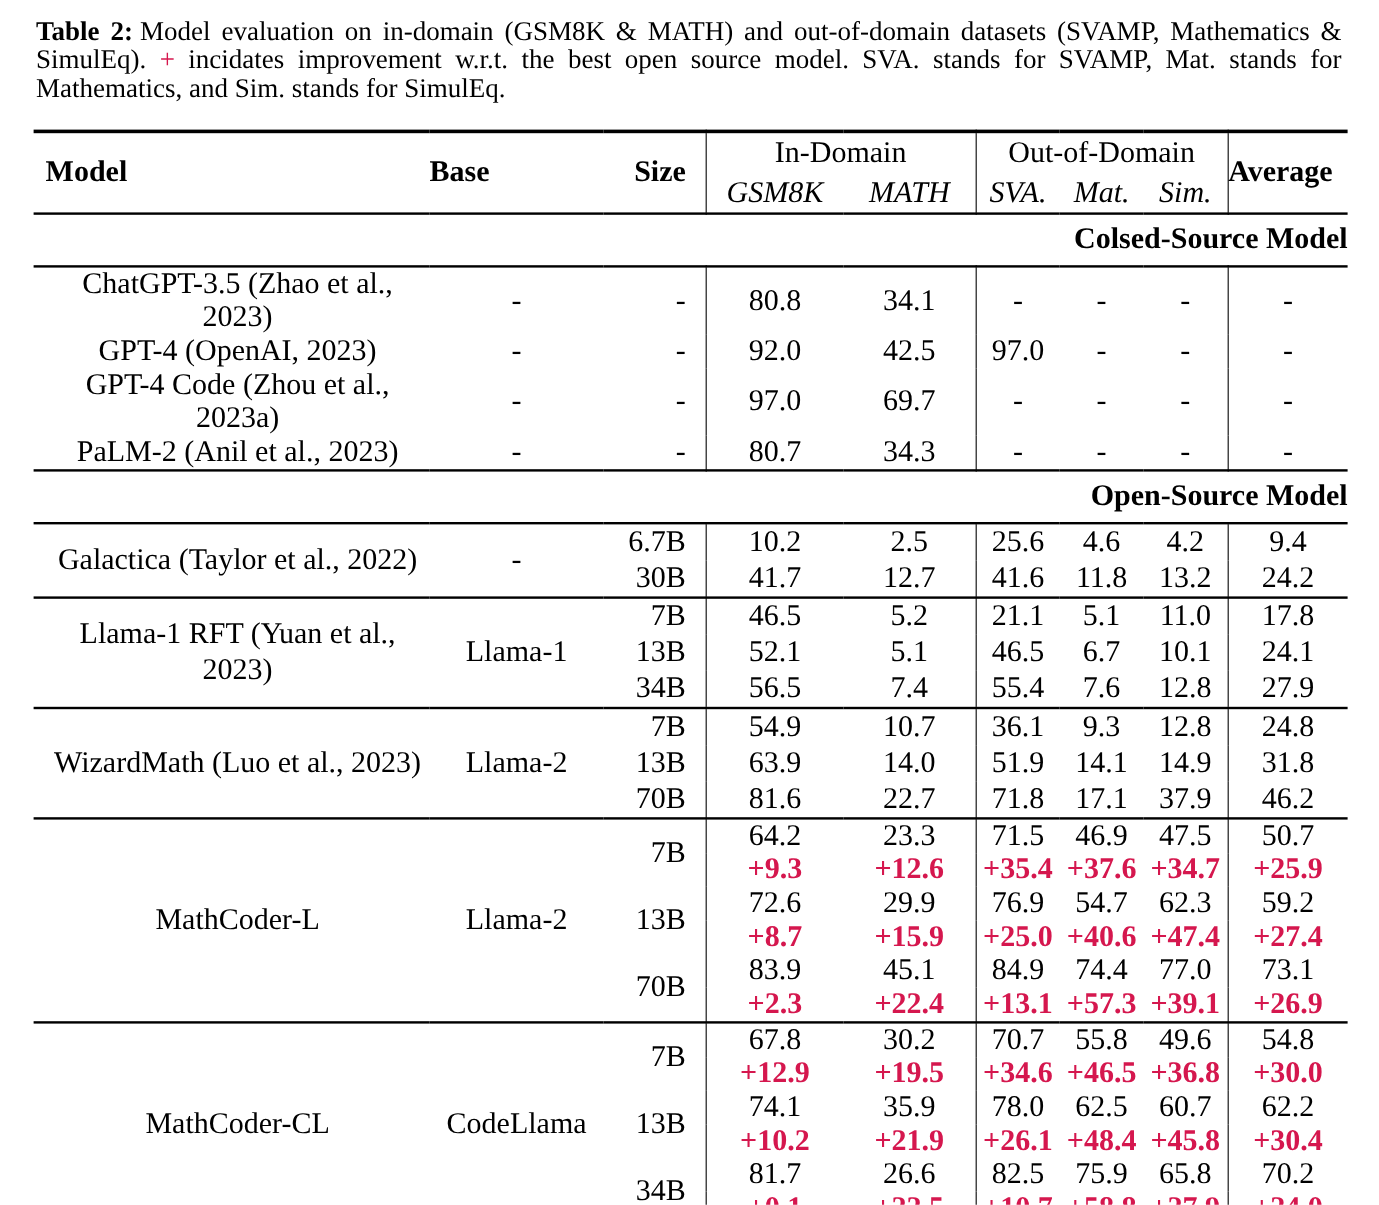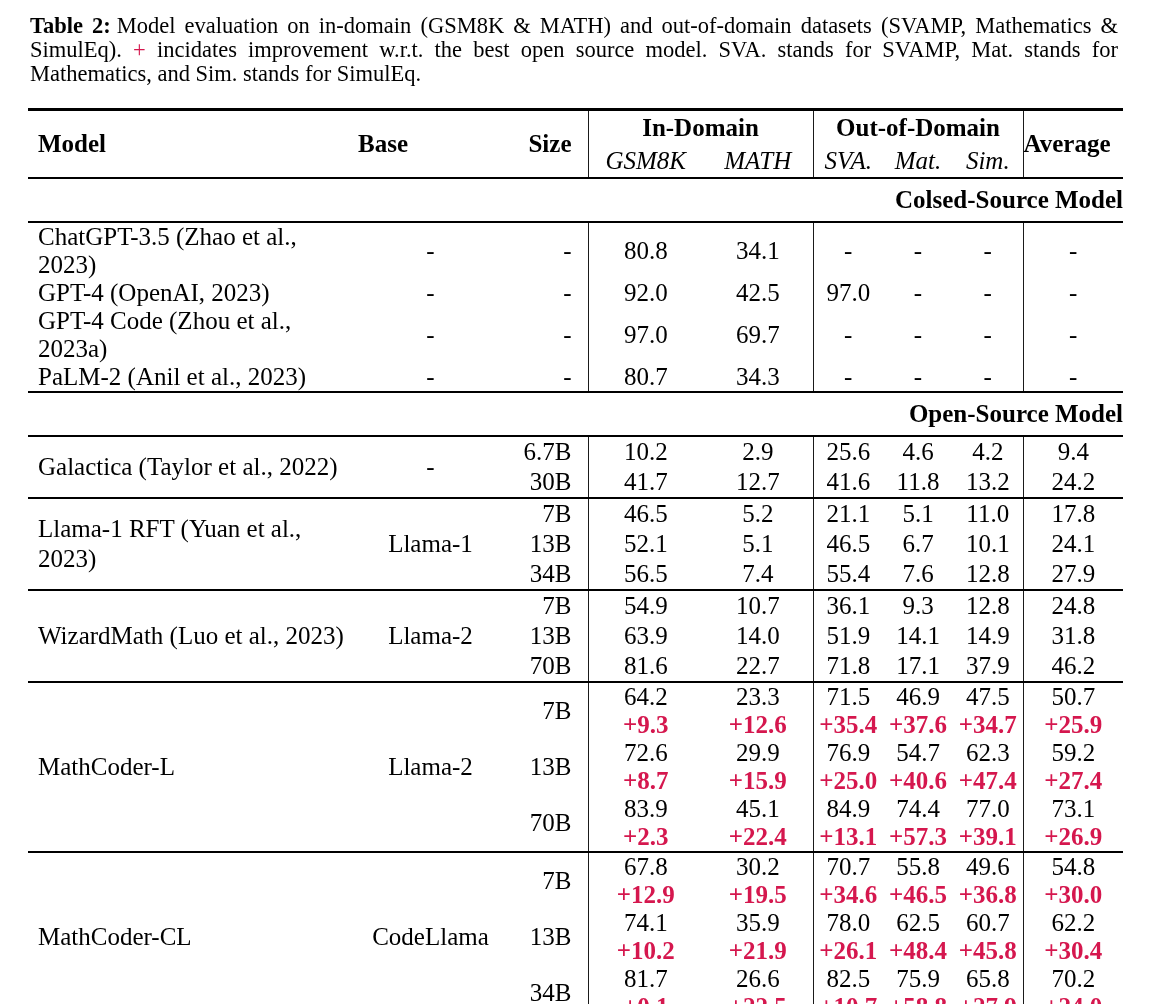--- a/index.html
+++ b/index.html
@@ -18,34 +18,34 @@
   
   table.results{
     border-collapse:collapse;table-layout:fixed;
     width:1095px;margin:22px 0 0 28px;
     font-size:25px;
     border-top:3px solid #000;
     border-bottom:4px double #000;
   }
   thead{border-bottom:2px solid #000;}
   th,td{padding:0;font-weight:normal;vertical-align:middle;}
-  th.grp{font-weight:bold;line-height:34px;text-align:center;}
+  th.grp{font-weight:normal;line-height:34px;text-align:center;}
   th.one{font-weight:bold;text-align:left;}
   th.model-h{text-align:left;padding-left:10px;}
   th.size-h{text-align:right;padding-right:16px;}
   th.sub{line-height:32px;text-align:center;font-weight:normal;font-style:italic;}
   .v-r{border-right:1px solid #1a1a1a;}
   td.section-title{
     text-align:right;font-weight:bold;line-height:42px;
     border-top:2px solid #000;border-bottom:1.5px solid #000;
   }
   tr.block-start{border-top:2px solid #000;}
   tbody td{line-height:28px;text-align:center;}
   tbody tr.tall td{line-height:30px;}
-  td.model-cell{text-align:left;padding-left:10px;}
+  td.model-cell{text-align:center;padding-left:10px;}
   td.size-cell{text-align:right;padding-right:16px;}
   td.delta-cell{color:var(--red,#d5174e);font-weight:bold;}
 </style>
 </head>
 <body>
 
 <div class="page">
 
   <div class="caption">
     <span class="cap-label">Table 2:</span><span>Model evaluation on in-domain (GSM8K &amp; MATH) and out-of-domain datasets (SVAMP, Mathematics &amp; SimulEq).</span>
@@ -131,21 +131,21 @@
           <td class="value-cell">-</td>
         </tr>
         <tr class="section-row">
           <td class="section-title" colspan="9">Open-Source Model</td>
         </tr>
         <tr class="block-start tall">
           <td class="model-cell" rowspan="2">Galactica (Taylor et al., 2022)</td>
           <td class="base-cell" rowspan="2">-</td>
           <td class="size-cell v-r">6.7B</td>
           <td class="value-cell">10.2</td>
-          <td class="value-cell v-r">2.9</td>
+          <td class="value-cell v-r">2.5</td>
           <td class="value-cell">25.6</td>
           <td class="value-cell">4.6</td>
           <td class="value-cell v-r">4.2</td>
           <td class="value-cell">9.4</td>
         </tr>
         <tr class=" tall">
           <td class="size-cell v-r">30B</td>
           <td class="value-cell">41.7</td>
           <td class="value-cell v-r">12.7</td>
           <td class="value-cell">41.6</td>

